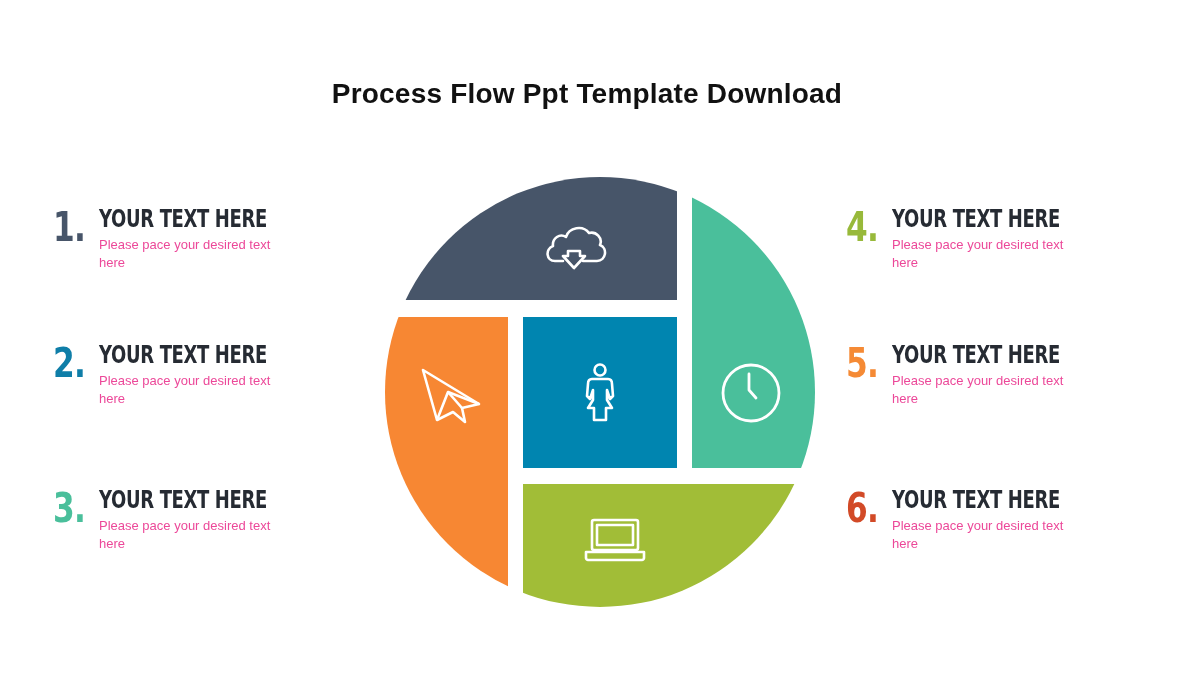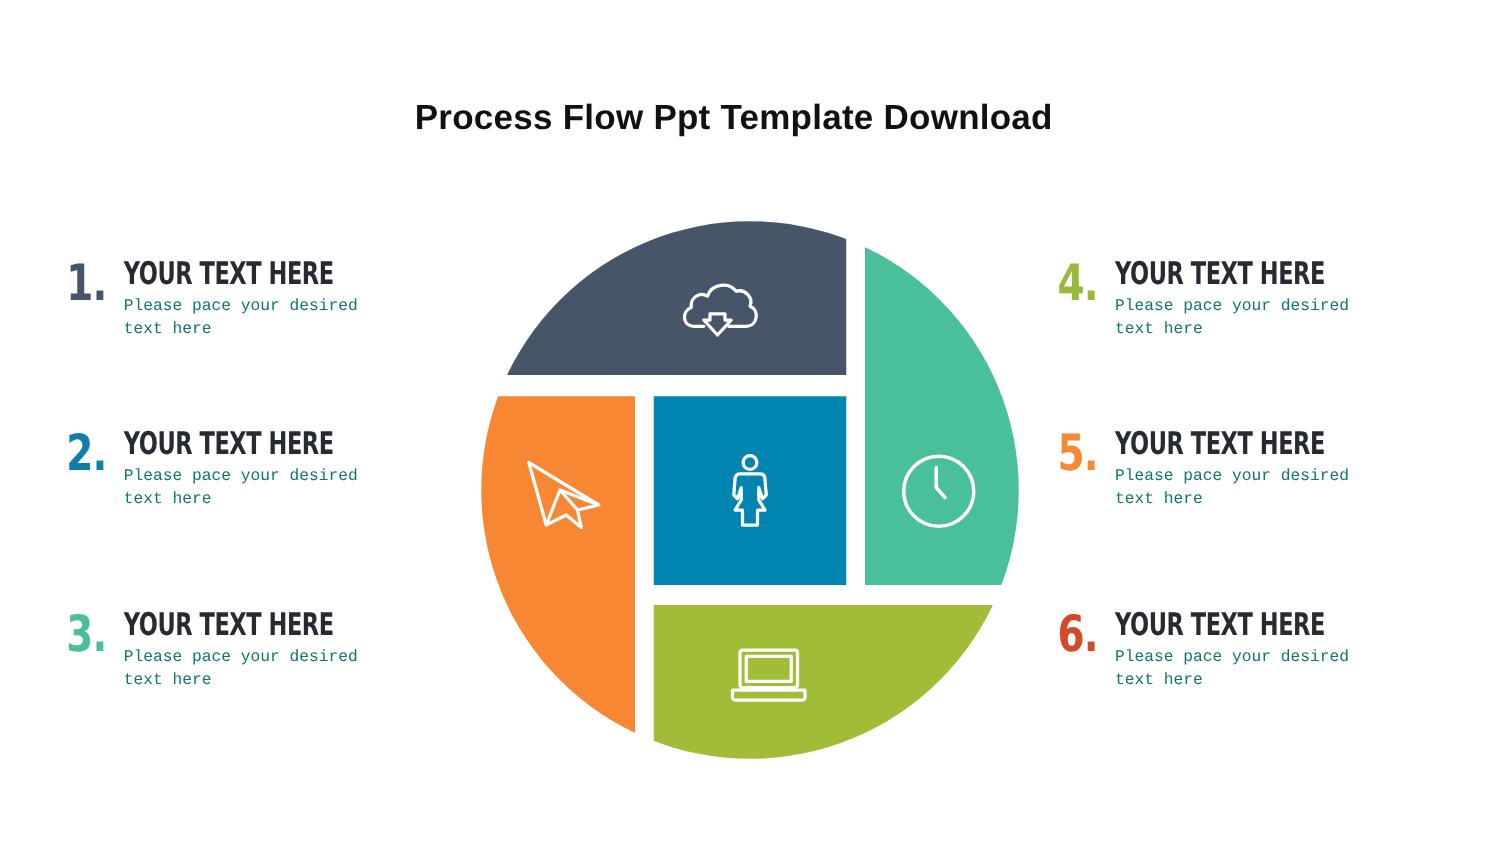--- a/index.html
+++ b/index.html
@@ -16,21 +16,21 @@
     font-family: "DejaVu Sans", sans-serif; font-weight: bold; font-size: 40px; line-height: 48px;
     transform: scaleX(0.78); transform-origin: left top; letter-spacing: -1px;
   }
   .heading {
     position: absolute; left: 46px; top: 2px;
     font-family: "DejaVu Sans", sans-serif; font-weight: bold; font-size: 25px; line-height: 28px;
     color: #262b33; transform: scaleX(0.72); transform-origin: left top; white-space: nowrap; letter-spacing: -0.5px;
   }
   .desc {
     position: absolute; left: 46px; top: 33px; width: 200px;
-    font-family: Liberation Mono, monospace; font-size: 13px; line-height: 18px; color: #0f766e;
+    font-family: Liberation Sans, sans-serif; font-size: 13px; line-height: 18px; color: #ec4899;
   }
 </style>
 </head>
 <body>
 
 <div class="title">Process Flow Ppt Template Download</div>
 
 <svg class="diagram" width="1200" height="675" viewBox="0 0 1200 675" xmlns="http://www.w3.org/2000/svg">
   <defs>
     <clipPath id="circ">

